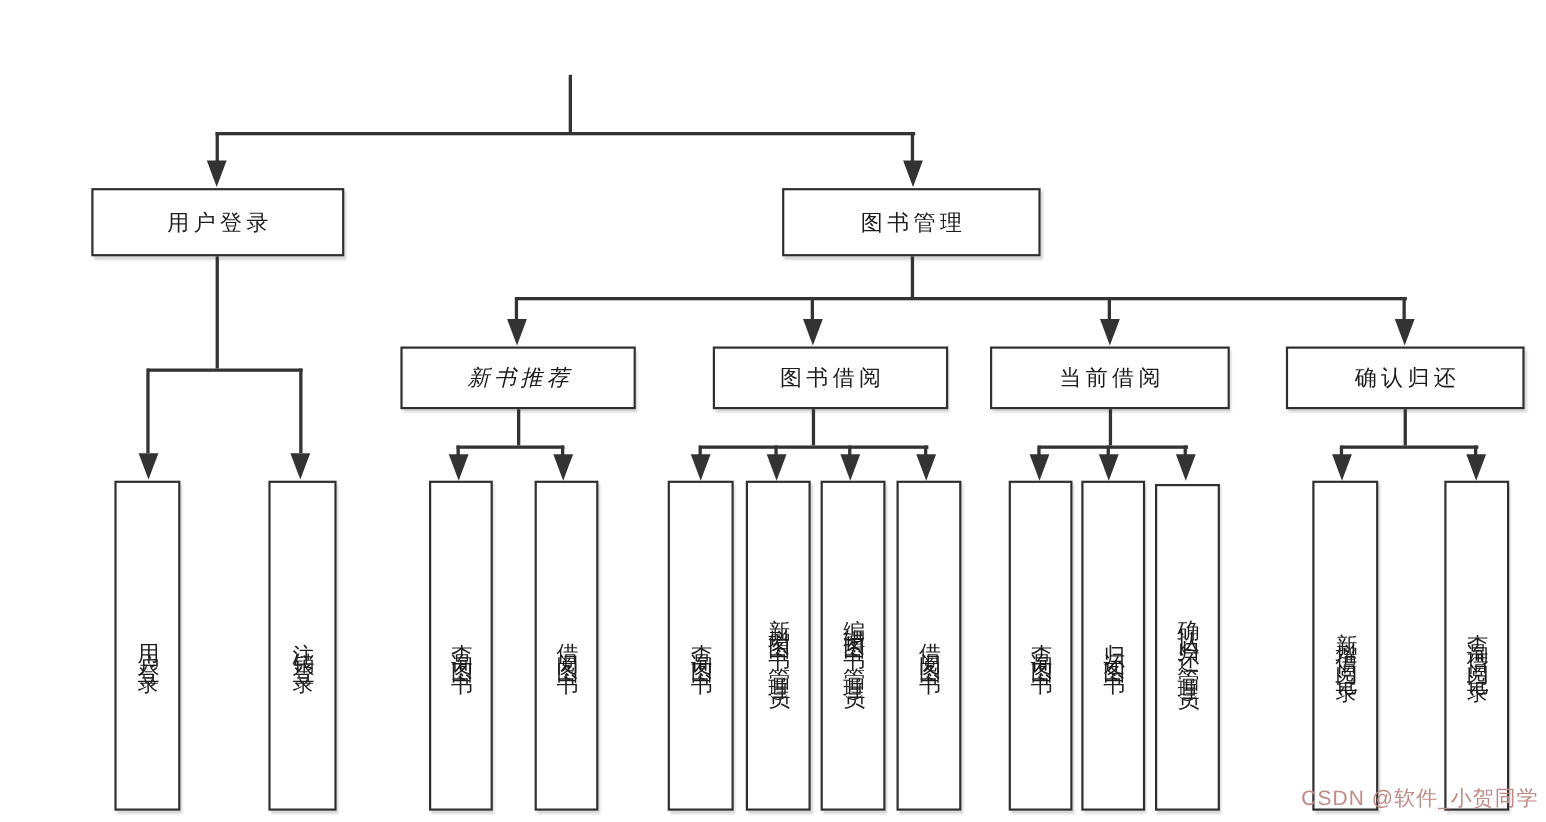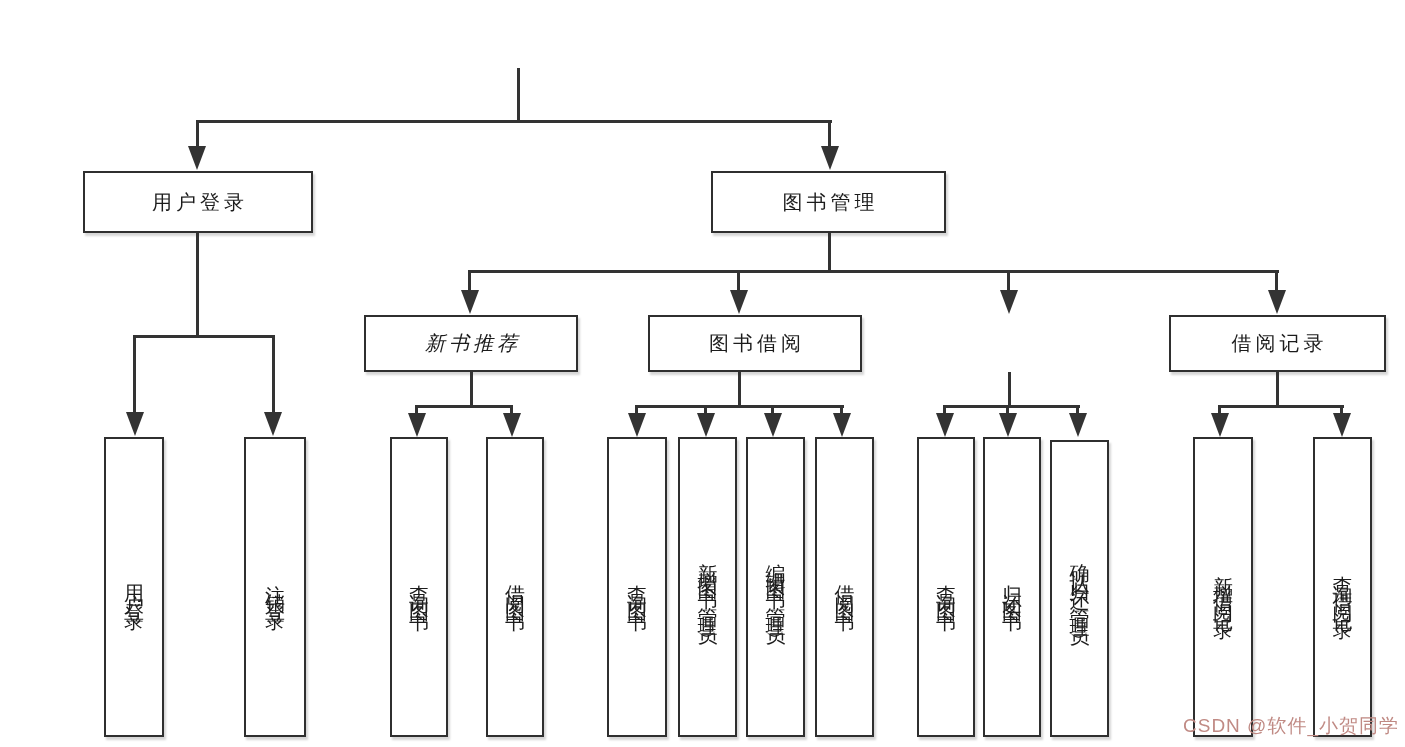--- a/index.html
+++ b/index.html
@@ -68,22 +68,25 @@
   <div class="ar" style="left:1000px;top:290px;"></div>
   <div class="vl" style="left:1275px;top:270px;height:20px;"></div>
   <div class="ar" style="left:1268px;top:290px;"></div>
 
   <div class="box h" style="left:364px;top:315px;width:214px;height:57px;font-style:italic;">
     <span>新书推荐</span>
   </div>
   <div class="box h" style="left:632px;top:315px;width:214px;height:57px;margin-left:16px;">
     <span>图书借阅</span>
   </div>
+  <div class="box h" style="left:900px;top:315px;width:218px;height:57px;">
+    <span>当前借阅</span>
+  </div>
   <div class="box h" style="left:1169px;top:315px;width:217px;height:57px;">
-    <span>借阅记录</span>
+    <span>确认归还</span>
   </div>
 
   <div class="vl" style="left:470px;top:372px;height:33px;"></div>
   <div class="hl" style="left:415px;top:405px;width:98px;"></div>
   <div class="vl" style="left:415px;top:405px;height:10px;"></div>
   <div class="ar" style="left:408px;top:413px;"></div>
   <div class="vl" style="left:510px;top:405px;height:10px;"></div>
   <div class="ar" style="left:503px;top:413px;"></div>
 
   <div class="vl" style="left:738px;top:372px;height:33px;"></div>

